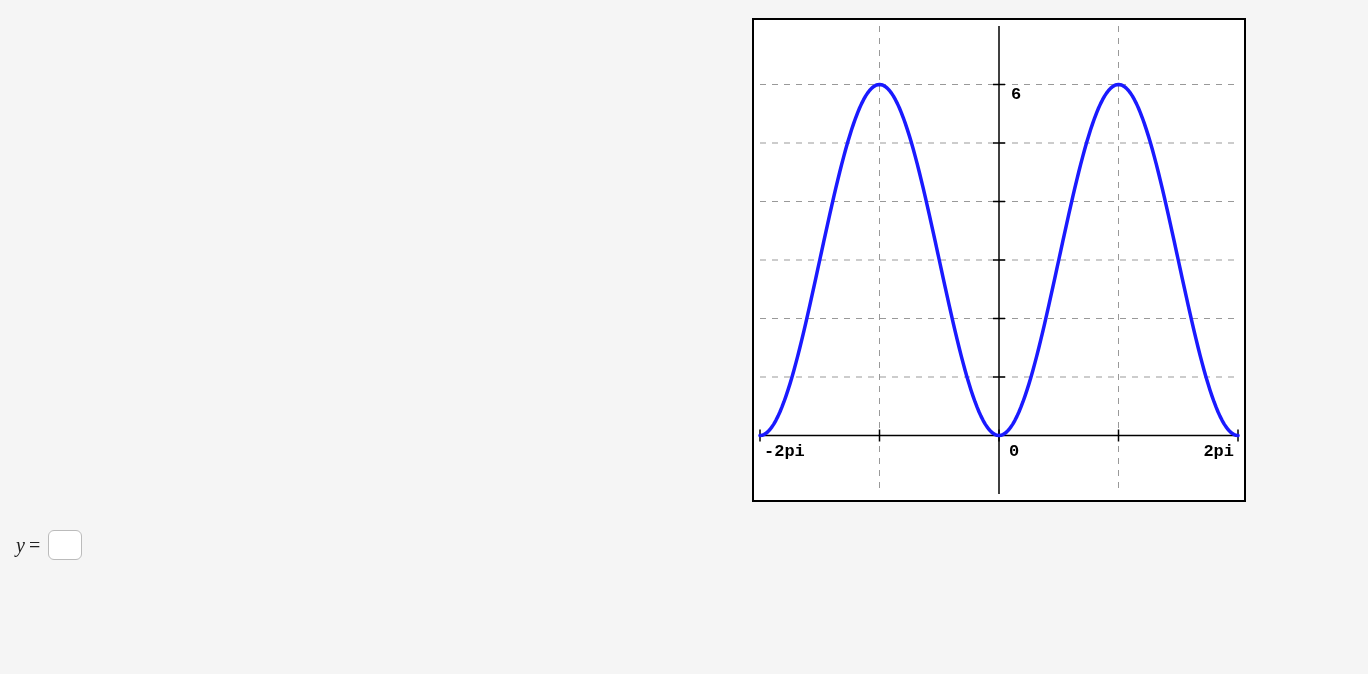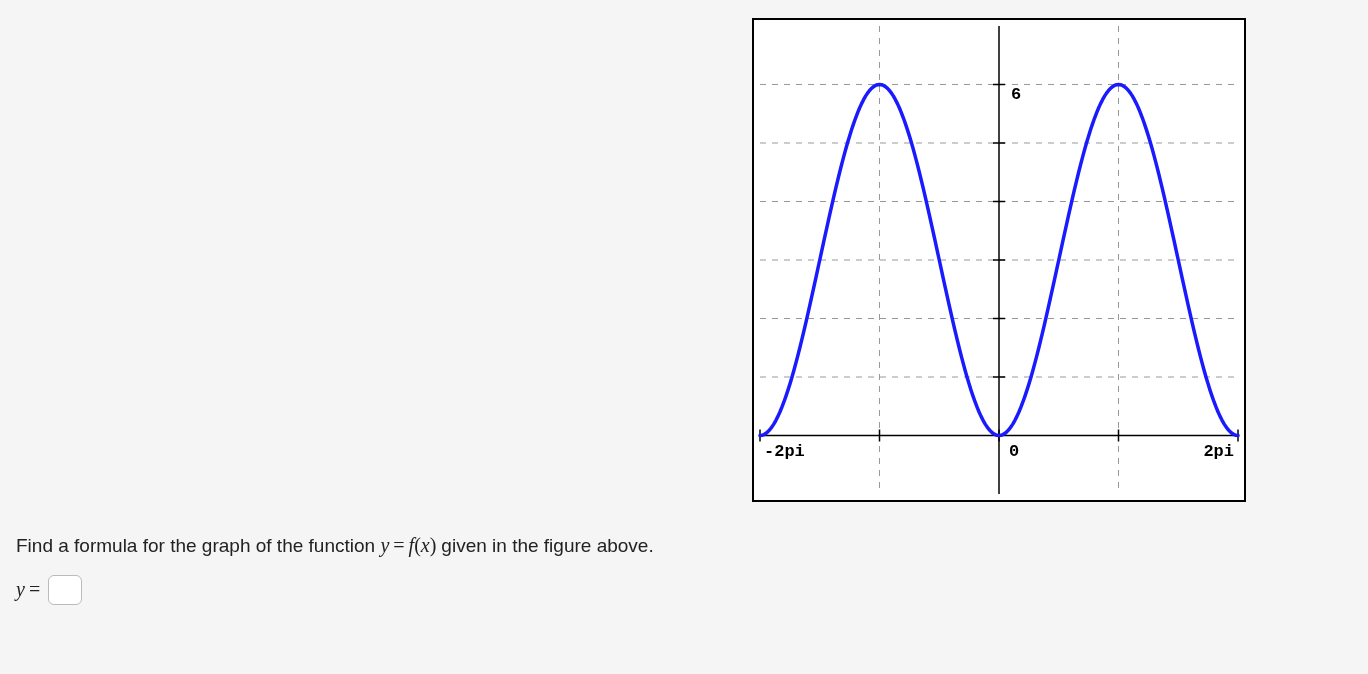--- a/index.html
+++ b/index.html
@@ -97,27 +97,20 @@
           <line x1="239" x2="251" y1="64.5" y2="64.5" stroke="#000" stroke-width="1.5"></line>
           <path d="M6.00,415.50 L7.99,415.26 L9.98,414.54 L11.97,413.34 L13.97,411.67 L15.96,409.52 L17.95,406.91 L19.94,403.84 L21.93,400.33 L23.92,396.37 L25.92,391.99 L27.91,387.19 L29.90,381.98 L31.89,376.39 L33.88,370.42 L35.88,364.10 L37.87,357.43 L39.86,350.45 L41.85,343.16 L43.84,335.59 L45.83,327.75 L47.83,319.68 L49.82,311.38 L51.81,302.90 L53.80,294.23 L55.79,285.42 L57.78,276.49 L59.78,267.46 L61.77,258.35 L63.76,249.19 L65.75,240.00 L67.74,230.82 L69.73,221.66 L71.72,212.55 L73.72,203.51 L75.71,194.58 L77.70,185.77 L79.69,177.11 L81.68,168.62 L83.67,160.33 L85.67,152.25 L87.66,144.42 L89.65,136.85 L91.64,129.56 L93.63,122.57 L95.63,115.90 L97.62,109.58 L99.61,103.61 L101.60,98.02 L103.59,92.81 L105.58,88.01 L107.58,83.63 L109.57,79.67 L111.56,76.16 L113.55,73.09 L115.54,70.48 L117.53,68.34 L119.53,66.66 L121.52,65.46 L123.51,64.74 L125.50,64.50 L127.49,64.74 L129.48,65.46 L131.47,66.66 L133.47,68.33 L135.46,70.48 L137.45,73.09 L139.44,76.16 L141.43,79.67 L143.42,83.63 L145.42,88.01 L147.41,92.81 L149.40,98.02 L151.39,103.61 L153.38,109.58 L155.38,115.90 L157.37,122.57 L159.36,129.55 L161.35,136.84 L163.34,144.42 L165.33,152.25 L167.32,160.32 L169.32,168.62 L171.31,177.11 L173.30,185.77 L175.29,194.58 L177.28,203.51 L179.28,212.55 L181.27,221.65 L183.26,230.81 L185.25,240.00 L187.24,249.18 L189.23,258.34 L191.22,267.45 L193.22,276.49 L195.21,285.42 L197.20,294.23 L199.19,302.89 L201.18,311.38 L203.17,319.67 L205.17,327.75 L207.16,335.58 L209.15,343.16 L211.14,350.45 L213.13,357.43 L215.13,364.10 L217.12,370.42 L219.11,376.39 L221.10,381.98 L223.09,387.19 L225.08,391.99 L227.08,396.37 L229.07,400.33 L231.06,403.84 L233.05,406.91 L235.04,409.52 L237.03,411.66 L239.03,413.34 L241.02,414.54 L243.01,415.26 L245.00,415.50 L246.99,415.26 L248.98,414.54 L250.97,413.34 L252.97,411.66 L254.96,409.52 L256.95,406.91 L258.94,403.84 L260.93,400.33 L262.93,396.37 L264.92,391.99 L266.91,387.19 L268.90,381.98 L270.89,376.39 L272.88,370.42 L274.88,364.10 L276.87,357.43 L278.86,350.45 L280.85,343.16 L282.84,335.58 L284.83,327.75 L286.82,319.67 L288.82,311.38 L290.81,302.89 L292.80,294.23 L294.79,285.42 L296.78,276.49 L298.78,267.45 L300.77,258.34 L302.76,249.18 L304.75,240.00 L306.74,230.81 L308.73,221.65 L310.72,212.55 L312.72,203.51 L314.71,194.58 L316.70,185.77 L318.69,177.11 L320.68,168.62 L322.68,160.32 L324.67,152.25 L326.66,144.42 L328.65,136.84 L330.64,129.55 L332.63,122.57 L334.63,115.90 L336.62,109.58 L338.61,103.61 L340.60,98.02 L342.59,92.81 L344.58,88.01 L346.58,83.63 L348.57,79.67 L350.56,76.16 L352.55,73.09 L354.54,70.48 L356.53,68.33 L358.52,66.66 L360.52,65.46 L362.51,64.74 L364.50,64.50 L366.49,64.74 L368.48,65.46 L370.47,66.66 L372.47,68.34 L374.46,70.48 L376.45,73.09 L378.44,76.16 L380.43,79.67 L382.43,83.63 L384.42,88.01 L386.41,92.81 L388.40,98.02 L390.39,103.61 L392.38,109.58 L394.37,115.90 L396.37,122.57 L398.36,129.56 L400.35,136.85 L402.34,144.42 L404.33,152.25 L406.32,160.33 L408.32,168.62 L410.31,177.11 L412.30,185.77 L414.29,194.58 L416.28,203.51 L418.27,212.55 L420.27,221.66 L422.26,230.82 L424.25,240.00 L426.24,249.19 L428.23,258.35 L430.23,267.46 L432.22,276.49 L434.21,285.42 L436.20,294.23 L438.19,302.90 L440.18,311.38 L442.18,319.68 L444.17,327.75 L446.16,335.59 L448.15,343.16 L450.14,350.45 L452.13,357.43 L454.13,364.10 L456.12,370.42 L458.11,376.39 L460.10,381.98 L462.09,387.19 L464.08,391.99 L466.07,396.37 L468.07,400.33 L470.06,403.84 L472.05,406.91 L474.04,409.52 L476.03,411.67 L478.03,413.34 L480.02,414.54 L482.01,415.26 L484.00,415.50 " fill="none" stroke="#1a1aff" stroke-width="3.5" stroke-linejoin="round" stroke-linecap="round"></path>
           <text x="257" y="78.5" class="tick-label" text-anchor="start">6</text>
           <text x="10" y="435.5" class="tick-label" text-anchor="start">-2pi</text>
           <text x="255" y="435.5" class="tick-label" text-anchor="start">0</text>
           <text x="480" y="435.5" class="tick-label" text-anchor="end">2pi</text>
         </svg>
     </div>
   </div>
 
-  <div class="question">
-    <span>Find a formula for the graph of the function </span>
-    <span class="math">
-      <span>y</span><span class="eq">=</span><span>f</span><span class="paren">(</span><span>x</span><span class="paren">)</span>
-    </span>
-    <span> given in the figure above.</span>
-  </div>
 
   <div class="answer-line">
     <span class="math">
       <span>y</span><span class="eq">=</span>
     </span>
     <input type="text" class="answer-input" value="" style="">
   </div>
 
 </div>
 

